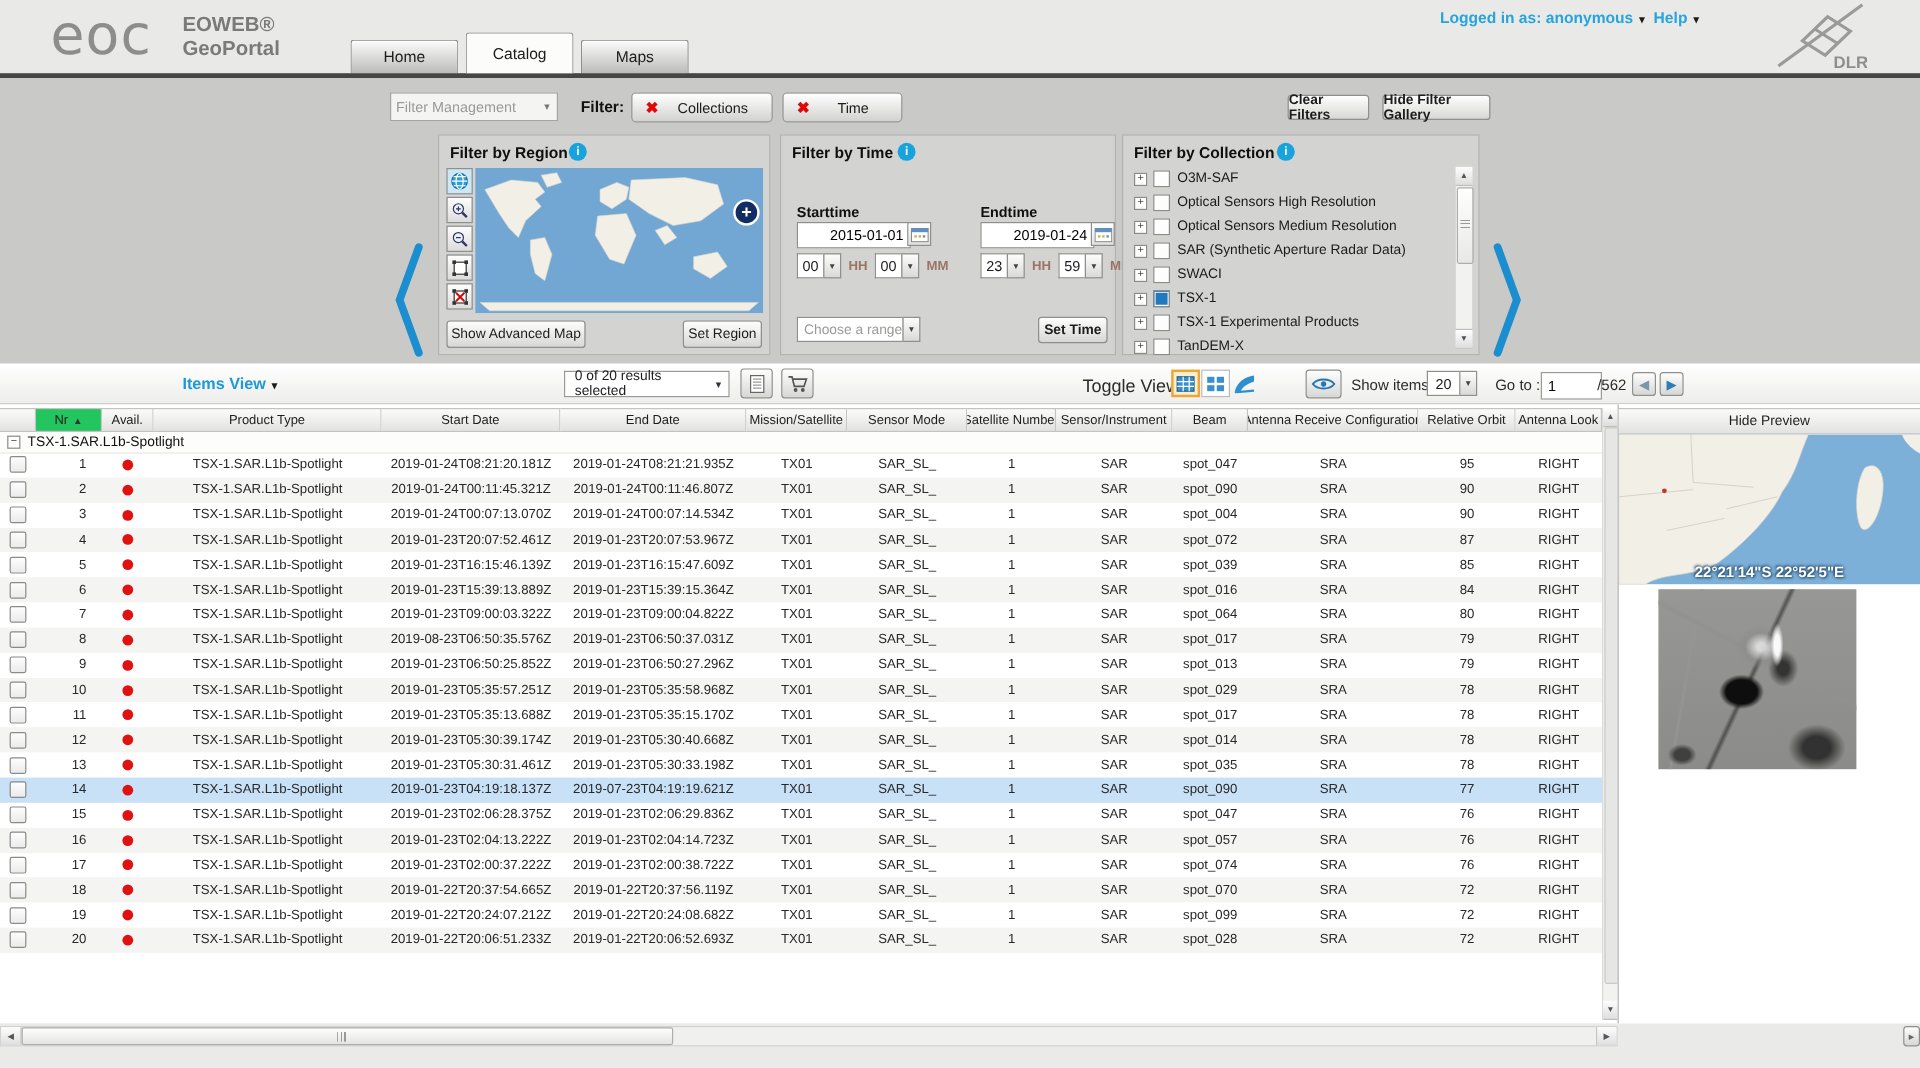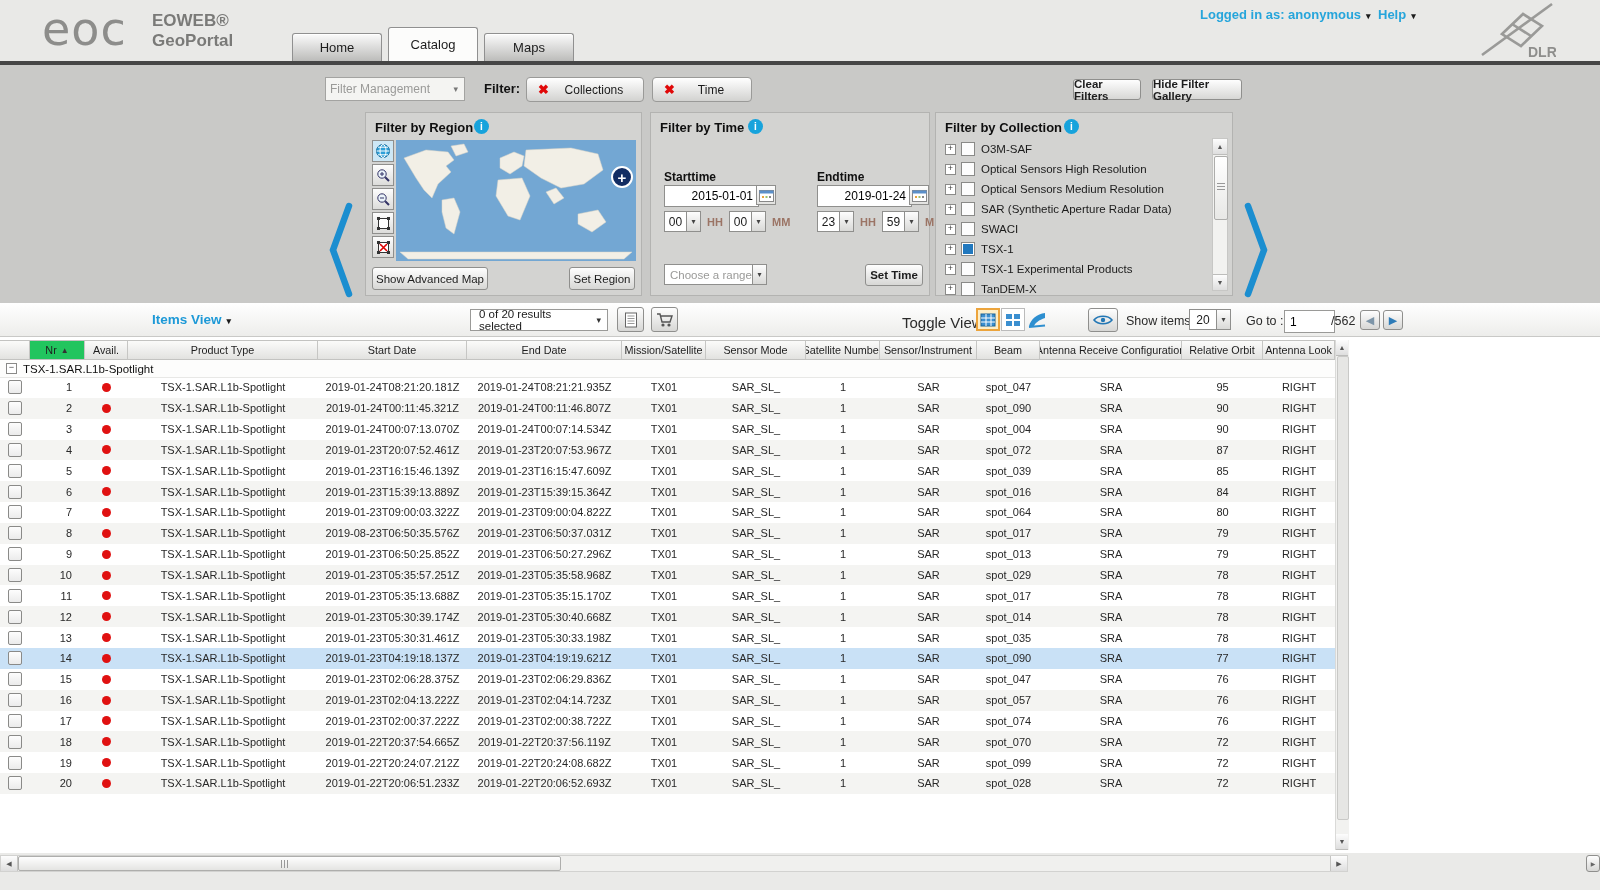--- a/index.html
+++ b/index.html
@@ -767,21 +767,21 @@
         <div class="row selected">
           <div class="c cw0">
             <span class="checkbox"></span>
           </div>
           <div class="c cw1 nr-c">14</div>
           <div class="c cw2">
             <span class="dot"></span>
           </div>
           <div class="c cw3">TSX-1.SAR.L1b-Spotlight</div>
           <div class="c cw4">2019-01-23T04:19:18.137Z</div>
-          <div class="c cw5">2019-01-23T04:19:19.621Z</div>
+          <div class="c cw5">2019-07-23T04:19:19.621Z</div>
           <div class="c cw6">TX01</div>
           <div class="c cw7">SAR_SL_</div>
           <div class="c cw8">1</div>
           <div class="c cw9">SAR</div>
           <div class="c cw10">spot_090</div>
           <div class="c cw11">SRA</div>
           <div class="c cw12">77</div>
           <div class="c cw13">RIGHT</div>
         </div>
 
@@ -910,20 +910,35 @@
           <div class="c cw12">72</div>
           <div class="c cw13">RIGHT</div>
         </div>
       </div>
     <div class="tv-scroll">
       <div class="sbtn" style="top:0;">▲</div>
       <div class="tv-thumb"></div>
       <div class="sbtn down" style="bottom:0;top:auto;">▼</div>
     </div>
 
+    <div class="preview">
+      <div class="hidepreview">Hide Preview</div>
+      <div class="pmap">
+        <svg width="251" height="125" viewBox="0 0 251 125">
+          <rect width="251" height="125" fill="#7db0d9"></rect>
+          <path d="M0,0 L158,0 C150,18 148,32 136,48 C128,66 108,88 84,106 C62,120 40,114 22,125 L0,125 Z" fill="#f2efe6" stroke="#d9d5c9" stroke-width="0.6"></path>
+          <path d="M205,28 C214,22 222,30 220,48 C218,68 208,84 202,78 C196,68 197,40 205,28 Z" fill="#f2efe6" stroke="#d9d5c9" stroke-width="0.6"></path>
+          <path d="M236,0 L251,0 L251,16 C243,11 238,6 236,0 Z" fill="#f2efe6"></path>
+          <path d="M60,0 L62,40 M0,52 L62,46 M62,40 L112,44 M90,62 L132,52 M40,80 L88,70" stroke="#d2cdc0" fill="none" stroke-width="0.7"></path>
+          <circle cx="38" cy="47" r="2" fill="#c0392b"></circle>
+        </svg>
+        <div class="coords">22°21'14"S 22°52'5"E</div>
+      </div>
+      <div class="sat"></div>
+    </div>
   </div>
 
   <div class="bottombar">
     <div class="hscroll">
       <div class="hbtn left">◀</div>
       <div class="hthumb"></div>
       <div class="hbtn right">▶</div>
     </div>
     <div class="btn corner-btn">▶</div>
   </div>

